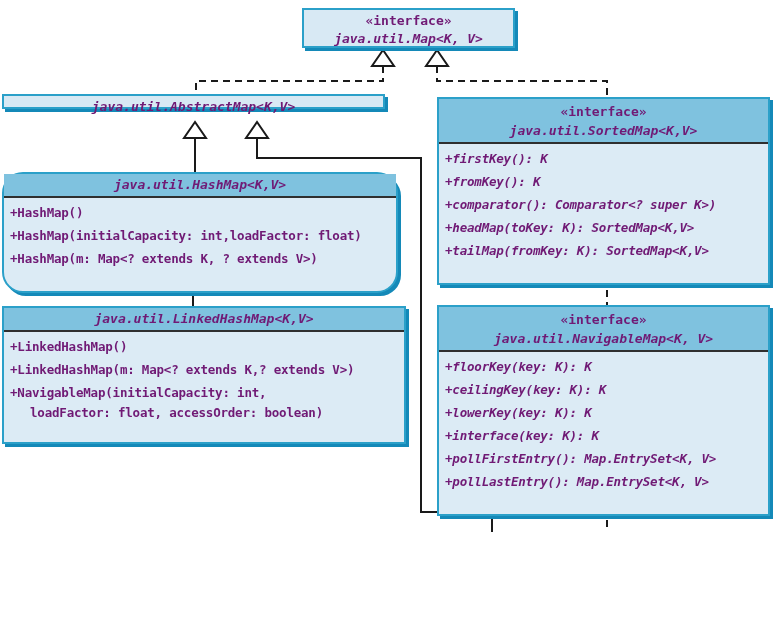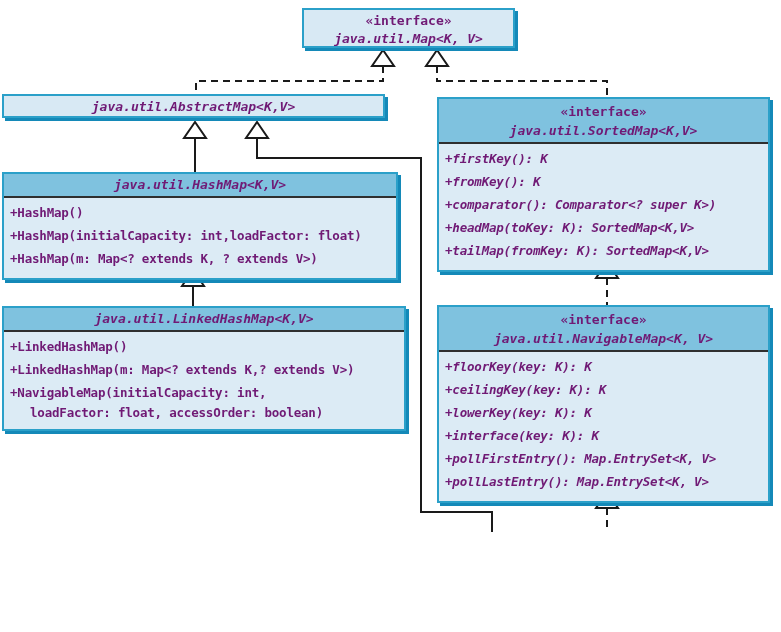--- a/index.html
+++ b/index.html
@@ -15,21 +15,21 @@
     box-shadow:3px 3px 0 0 #1489b8;
   }
   .light{background:#d8e9f4;text-align:center;}
   .hdr{
     background:#7fc2df;border-bottom:2px solid #2f2f2f;
     text-align:center;font-style:italic;font-size:13px;line-height:22px;
   }
   .hdr2{line-height:19px;padding:3px 0 2px 0;}
   .stereo{font-style:normal;}
   .nm{font-style:italic;}
-  .methods{padding:3px 0 8px 6px;font-size:12.5px;letter-spacing:-0.2px;}
+  .methods{padding:3px 0 21px 6px;font-size:12.5px;letter-spacing:-0.2px;}
   .row{line-height:23px;white-space:pre;}
   .row.it{font-style:italic;}
   .row.cont{line-height:17px;padding-left:20px;}
   .rows22 .row{line-height:22px;}
   .map-title{font-size:13px;line-height:18px;padding-top:2px;}
   .abs-title{font-size:13px;line-height:22px;}
 </style>
 </head>
 <body>
 
@@ -53,25 +53,25 @@
     <polygon points="193,270 182,286 204,286" fill="#ffffff" stroke="#1a1a1a" stroke-width="2"></polygon>
     <polygon points="607,262 596,278 618,278" fill="#ffffff" stroke="#1a1a1a" stroke-width="2"></polygon>
     <polygon points="607,492 596,508 618,508" fill="#ffffff" stroke="#1a1a1a" stroke-width="2"></polygon>
   </svg>
 
   <div class="box light map-title" style="left:302px;top:8px;width:213px;height:40px;">
     <div class="stereo">«interface»</div>
     <div class="nm">java.util.Map&lt;K, V&gt;</div>
   </div>
 
-  <div class="box light abs-title" style="left:2px;top:94px;width:383px;height:24px;">
+  <div class="box light abs-title" style="left:2px;top:94px;width:383px;height:15px;">
     <div class="nm">java.util.AbstractMap&lt;K,V&gt;</div>
   </div>
 
-  <div class="box" style="left:2px;top:172px;width:396px;">
+  <div class="box" style="left:2px;top:172px;width:396px;border-radius:21px;">
     <div class="hdr">java.util.HashMap&lt;K,V&gt;</div>
     <div class="methods">
       <div class="row">+HashMap()</div>
       <div class="row">+HashMap(initialCapacity: int,loadFactor: float)</div>
       <div class="row">+HashMap(m: Map&lt;? extends K, ? extends V&gt;)</div>
     </div>
   </div>
 
   <div class="box" style="left:2px;top:306px;width:404px;">
     <div class="hdr">java.util.LinkedHashMap&lt;K,V&gt;</div>

